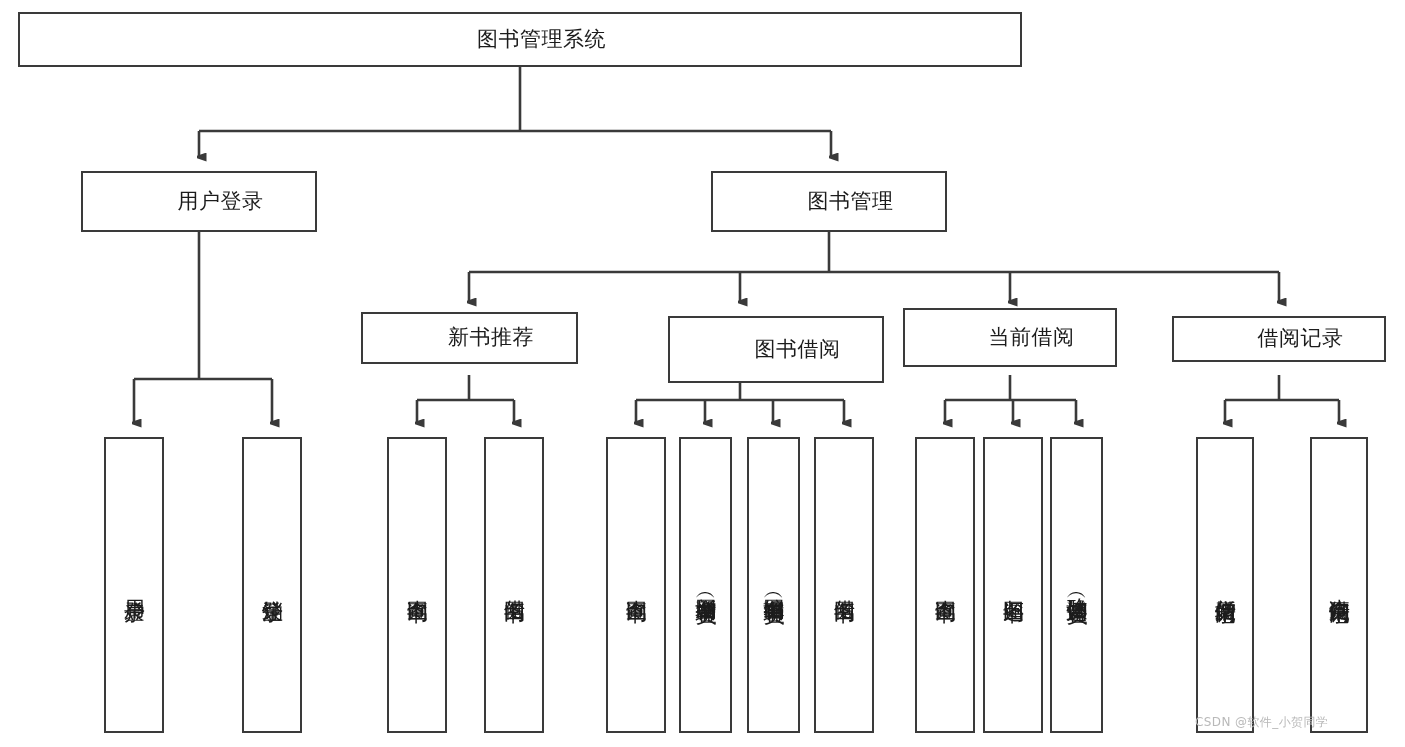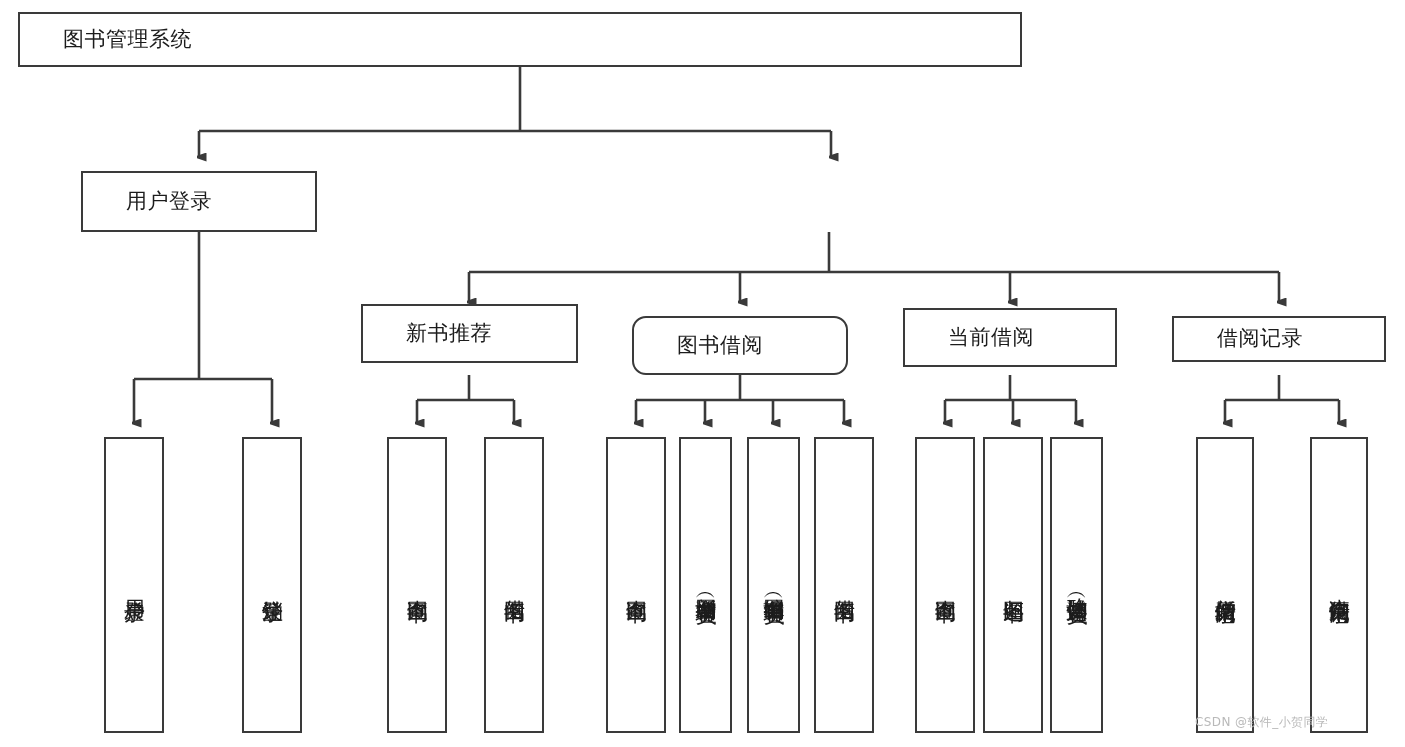--- a/index.html
+++ b/index.html
@@ -24,20 +24,21 @@
     width: 1405px;
     height: 747px;
   }
   .node-box {
     position: absolute;
     box-sizing: border-box;
     border: 2px solid #3a3a3a;
     background: #ffffff;
     display: flex;
     align-items: center;
+    justify-content: center;
     color: #1a1a1a;
     padding-left: 43px;
   }
   .node-label {
     font-size: 21px;
     line-height: 1.1;
     letter-spacing: 0.5px;
     white-space: nowrap;
     color: #1c1c1c;
   }
@@ -135,25 +136,28 @@
     </g>
   </svg>
 
   <div class="node-box" id="node-root" style="left: 18px; top: 12px; width: 1004px; height: 55px;">
     <span class="node-label">图书管理系统</span>
   </div>
 
   <div class="node-box" id="node-l2-0" style="left: 81px; top: 171px; width: 236px; height: 61px;">
     <span class="node-label">用户登录</span>
   </div>
-
-  <div class="node-box" id="node-l3-0" style="left: 361px; top: 304px; width: 217px; height: 59px;">
+  <div class="node-box" id="node-l2-1" style="left: 711px; top: 171px; width: 236px; height: 61px;">
+    <span class="node-label">图书管理</span>
+  </div>
+
+  <div class="node-box" id="node-l3-0" style="left: 361px; top: 312px; width: 217px; height: 52px;">
     <span class="node-label">新书推荐</span>
   </div>
-  <div class="node-box" id="node-l3-1" style="left: 632px; top: 316px; width: 216px; height: 59px; border-radius: 14px;">
+  <div class="node-box" id="node-l3-1" style="left: 668px; top: 316px; width: 216px; height: 67px;">
     <span class="node-label">图书借阅</span>
   </div>
   <div class="node-box" id="node-l3-2" style="left: 903px; top: 308px; width: 214px; height: 59px;">
     <span class="node-label">当前借阅</span>
   </div>
   <div class="node-box" id="node-l3-3" style="left: 1172px; top: 316px; width: 214px; height: 46px;">
     <span class="node-label">借阅记录</span>
   </div>
 
   <div class="leaf-box" id="leaf-0" style="left: 104px; top: 437px; width: 60px; height: 296px;">

